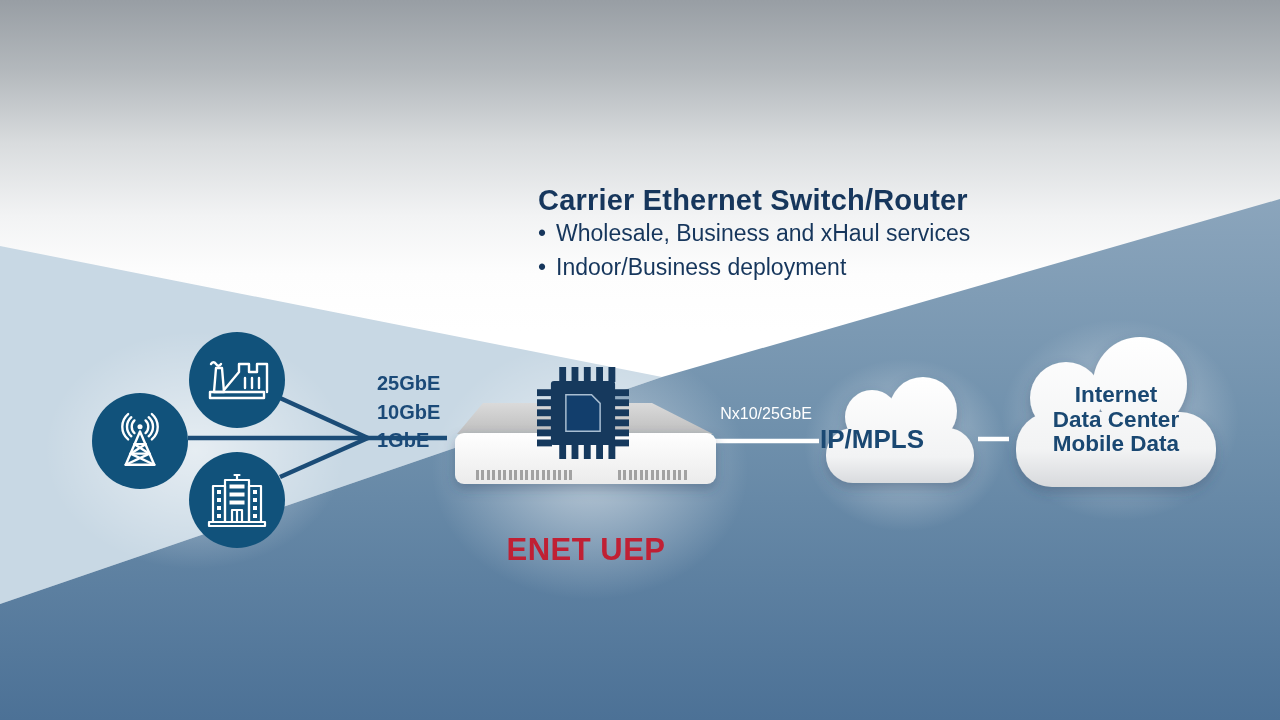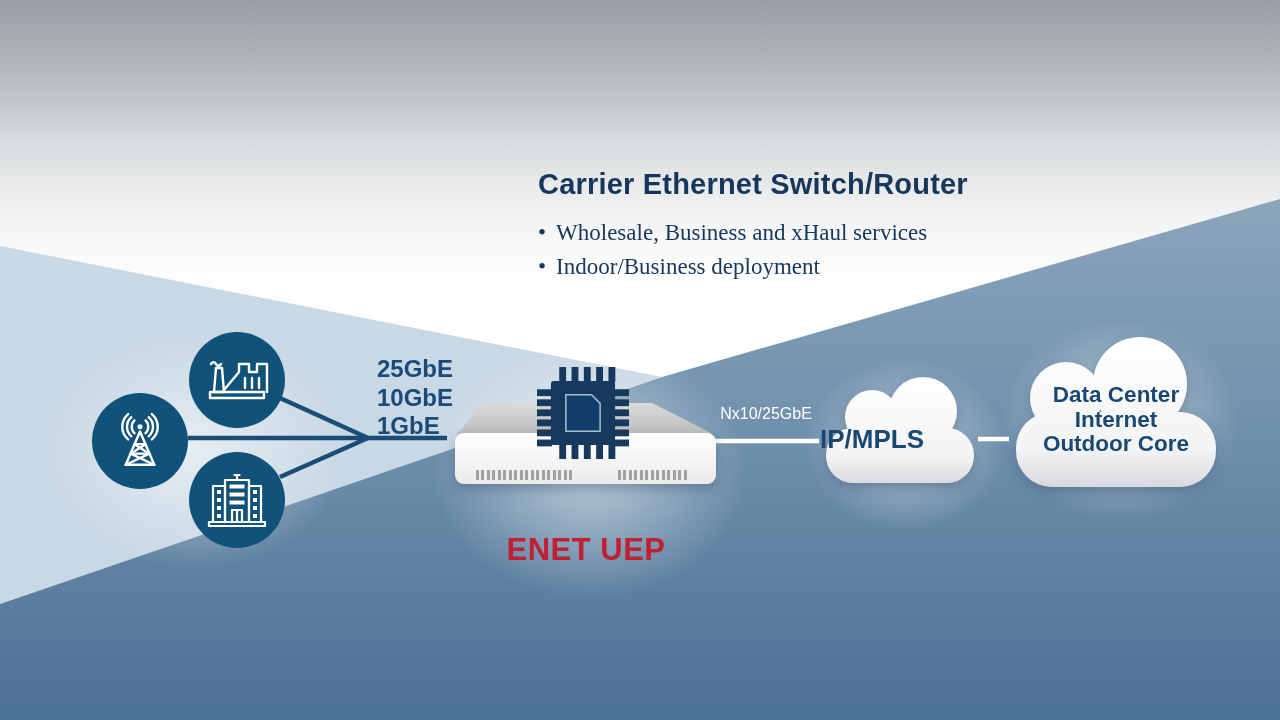--- a/index.html
+++ b/index.html
@@ -7,26 +7,26 @@
   #stage{position:relative;width:1280px;height:720px;overflow:hidden;
          background:linear-gradient(180deg,#989ea4 0%,#b4b9bd 10%,#d9dcde 20%,#f2f3f4 30%,#fdfdfd 38%,#ffffff 46%);}
   .abs{position:absolute;}
   svg{display:block;}
   .glow{position:absolute;pointer-events:none;}
   .g1{left:-20px;top:280px;width:430px;height:340px;background:radial-gradient(closest-side,rgba(255,255,255,.55),rgba(255,255,255,0) 70%);}
   .g2{left:370px;top:290px;width:440px;height:360px;background:radial-gradient(closest-side,rgba(255,255,255,.55),rgba(255,255,255,0) 72%);}
   .g3{left:765px;top:325px;width:280px;height:240px;background:radial-gradient(closest-side,rgba(255,255,255,.5),rgba(255,255,255,0) 72%);}
   .g4{left:955px;top:280px;width:330px;height:280px;background:radial-gradient(closest-side,rgba(255,255,255,.5),rgba(255,255,255,0) 72%);}
   
-  .title{left:538px;top:168px;font-size:29px;font-weight:700;color:#16365c;letter-spacing:.2px;}
-  .bullet-line{left:538px;font-size:23px;font-weight:500;color:#16365c;font-family:Liberation Serif, serif;}
+  .title{left:538px;top:184px;font-size:29px;font-weight:700;color:#16365c;letter-spacing:.2px;}
+  .bullet-line{left:538px;font-size:23px;font-weight:500;color:#16365c;}
   .bullet-line .dot{margin-right:10px;}
   .b1{top:220px;} .b2{top:254px;}
   
-  .port-labels{left:377px;top:355px;font-size:24px;font-weight:700;color:#1b4a78;line-height:28.5px;}
+  .port-labels{left:377px;top:369px;font-size:20px;font-weight:700;color:#1b4a78;line-height:28.5px;}
   
   .node{position:absolute;width:96px;height:96px;border-radius:50%;background:#11527b;display:flex;align-items:center;justify-content:center;}
   .n-tower{left:92px;top:393px;}
   .n-factory{left:189px;top:332px;}
   .n-building{left:189px;top:452px;}
   
   .vents{position:absolute;top:470px;height:10px;background:repeating-linear-gradient(90deg,#a2a2a2 0 2.6px,rgba(0,0,0,0) 2.6px 5.5px);}
   .v1{left:476px;width:97px;} .v2{left:618px;width:71px;}
   .chip{left:537px;top:367px;}
   .device-label{left:460px;top:492px;width:252px;text-align:center;font-size:31px;font-weight:800;color:#c02034;letter-spacing:.5px;margin-top:40px;}
@@ -204,18 +204,18 @@
     <div>25GbE</div>
     <div>10GbE</div>
     <div>1GbE</div>
   </div>
 
   <div class="abs device-label">ENET UEP</div>
   <div class="abs nx-label">Nx10/25GbE</div>
 
   <div class="abs cloud1-label">IP/MPLS</div>
   <div class="abs cloud2-label">
+    <span>Internet</span>
     <span>Data Center</span>
-    <span>Internet</span>
-    <span>Outdoor Core</span>
+    <span>Mobile Data</span>
   </div>
 
 </div>
 
 </body></html>

